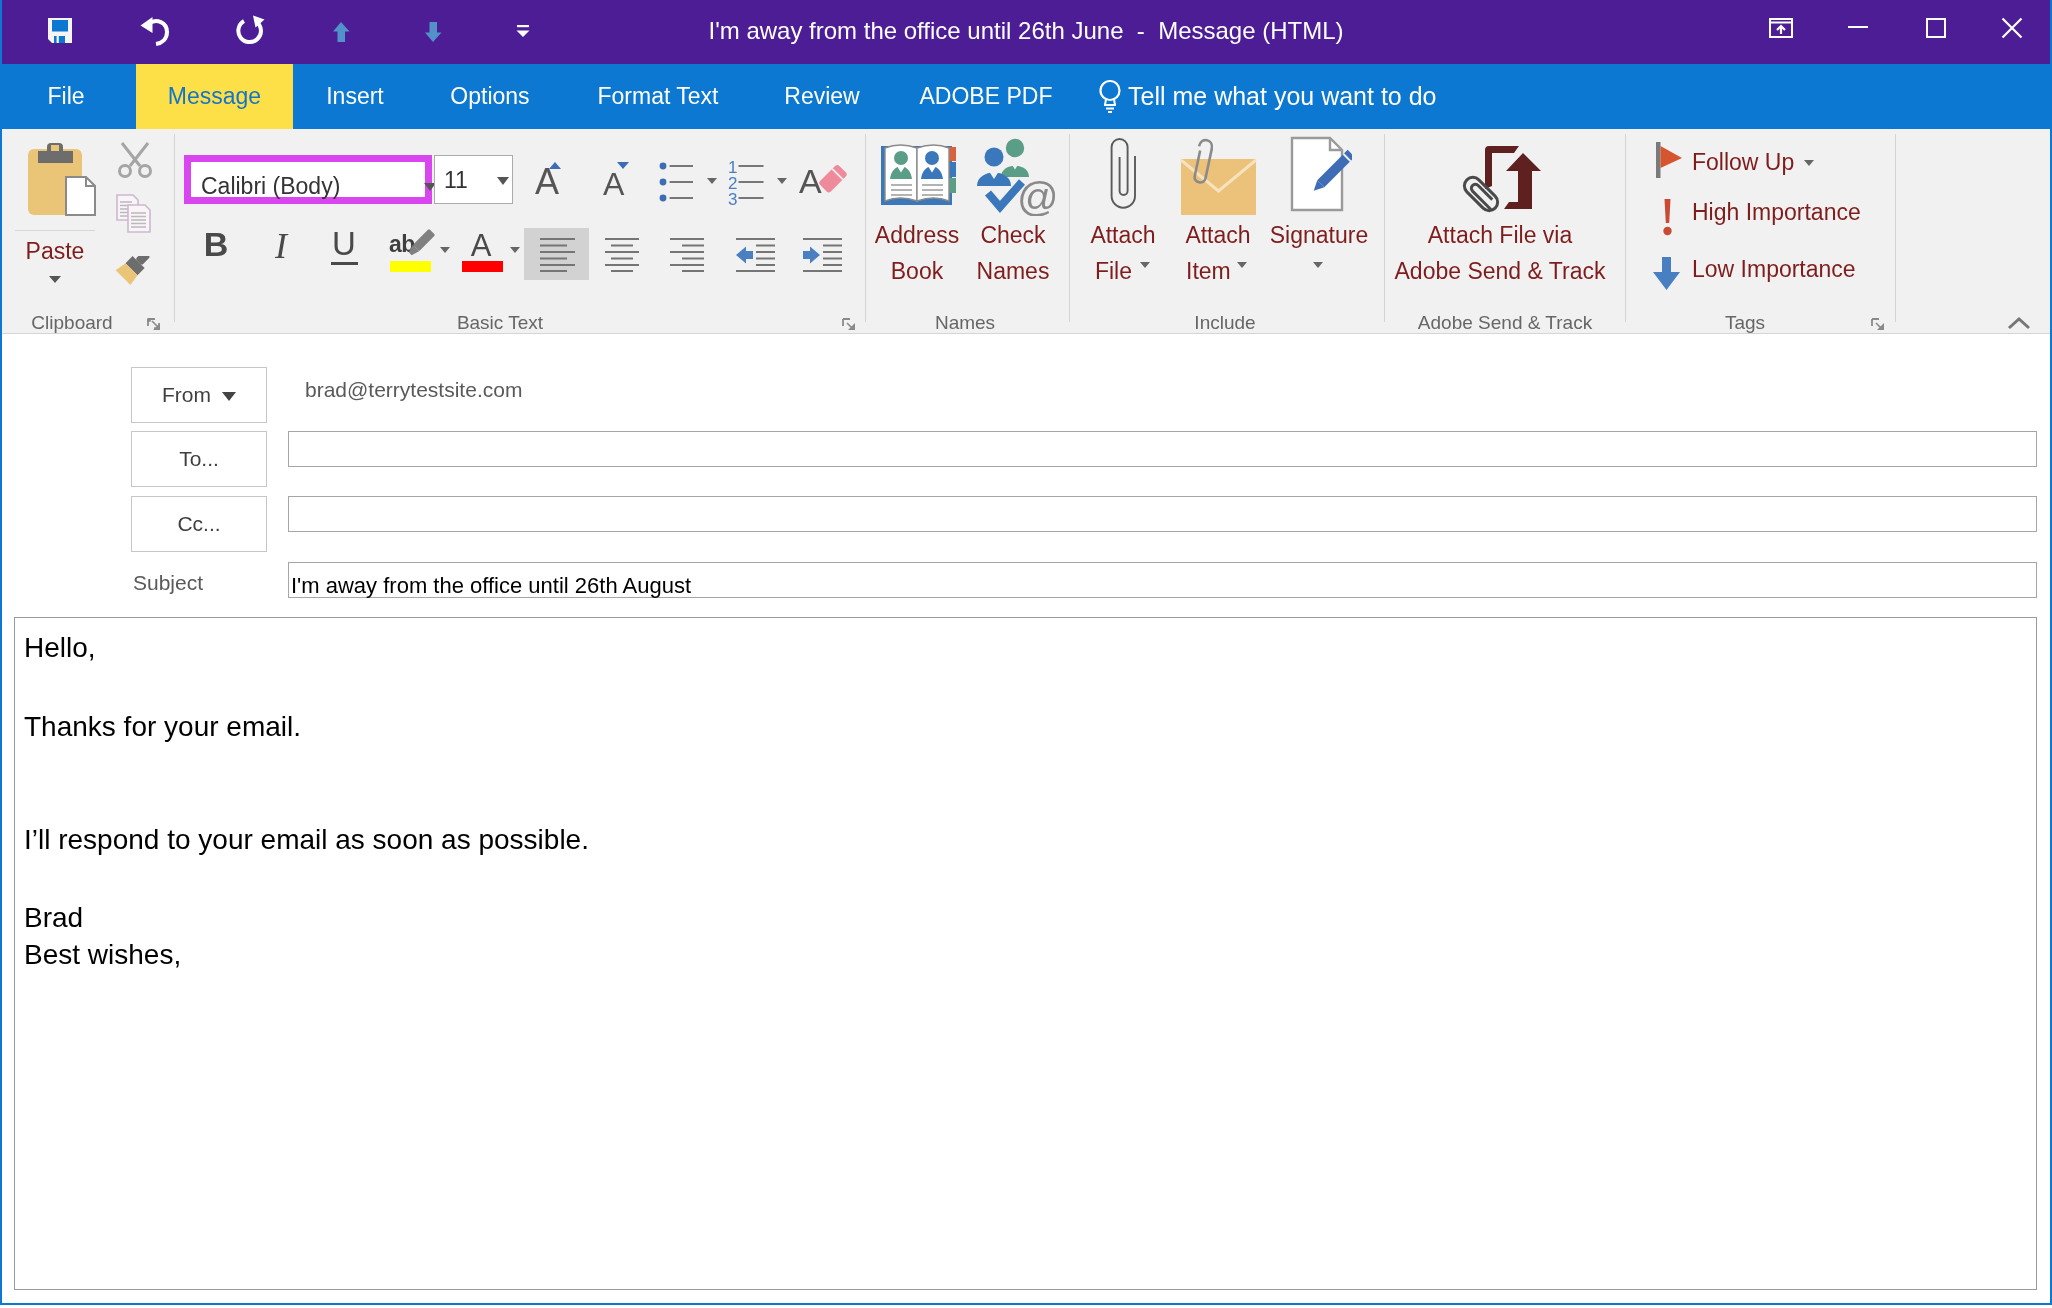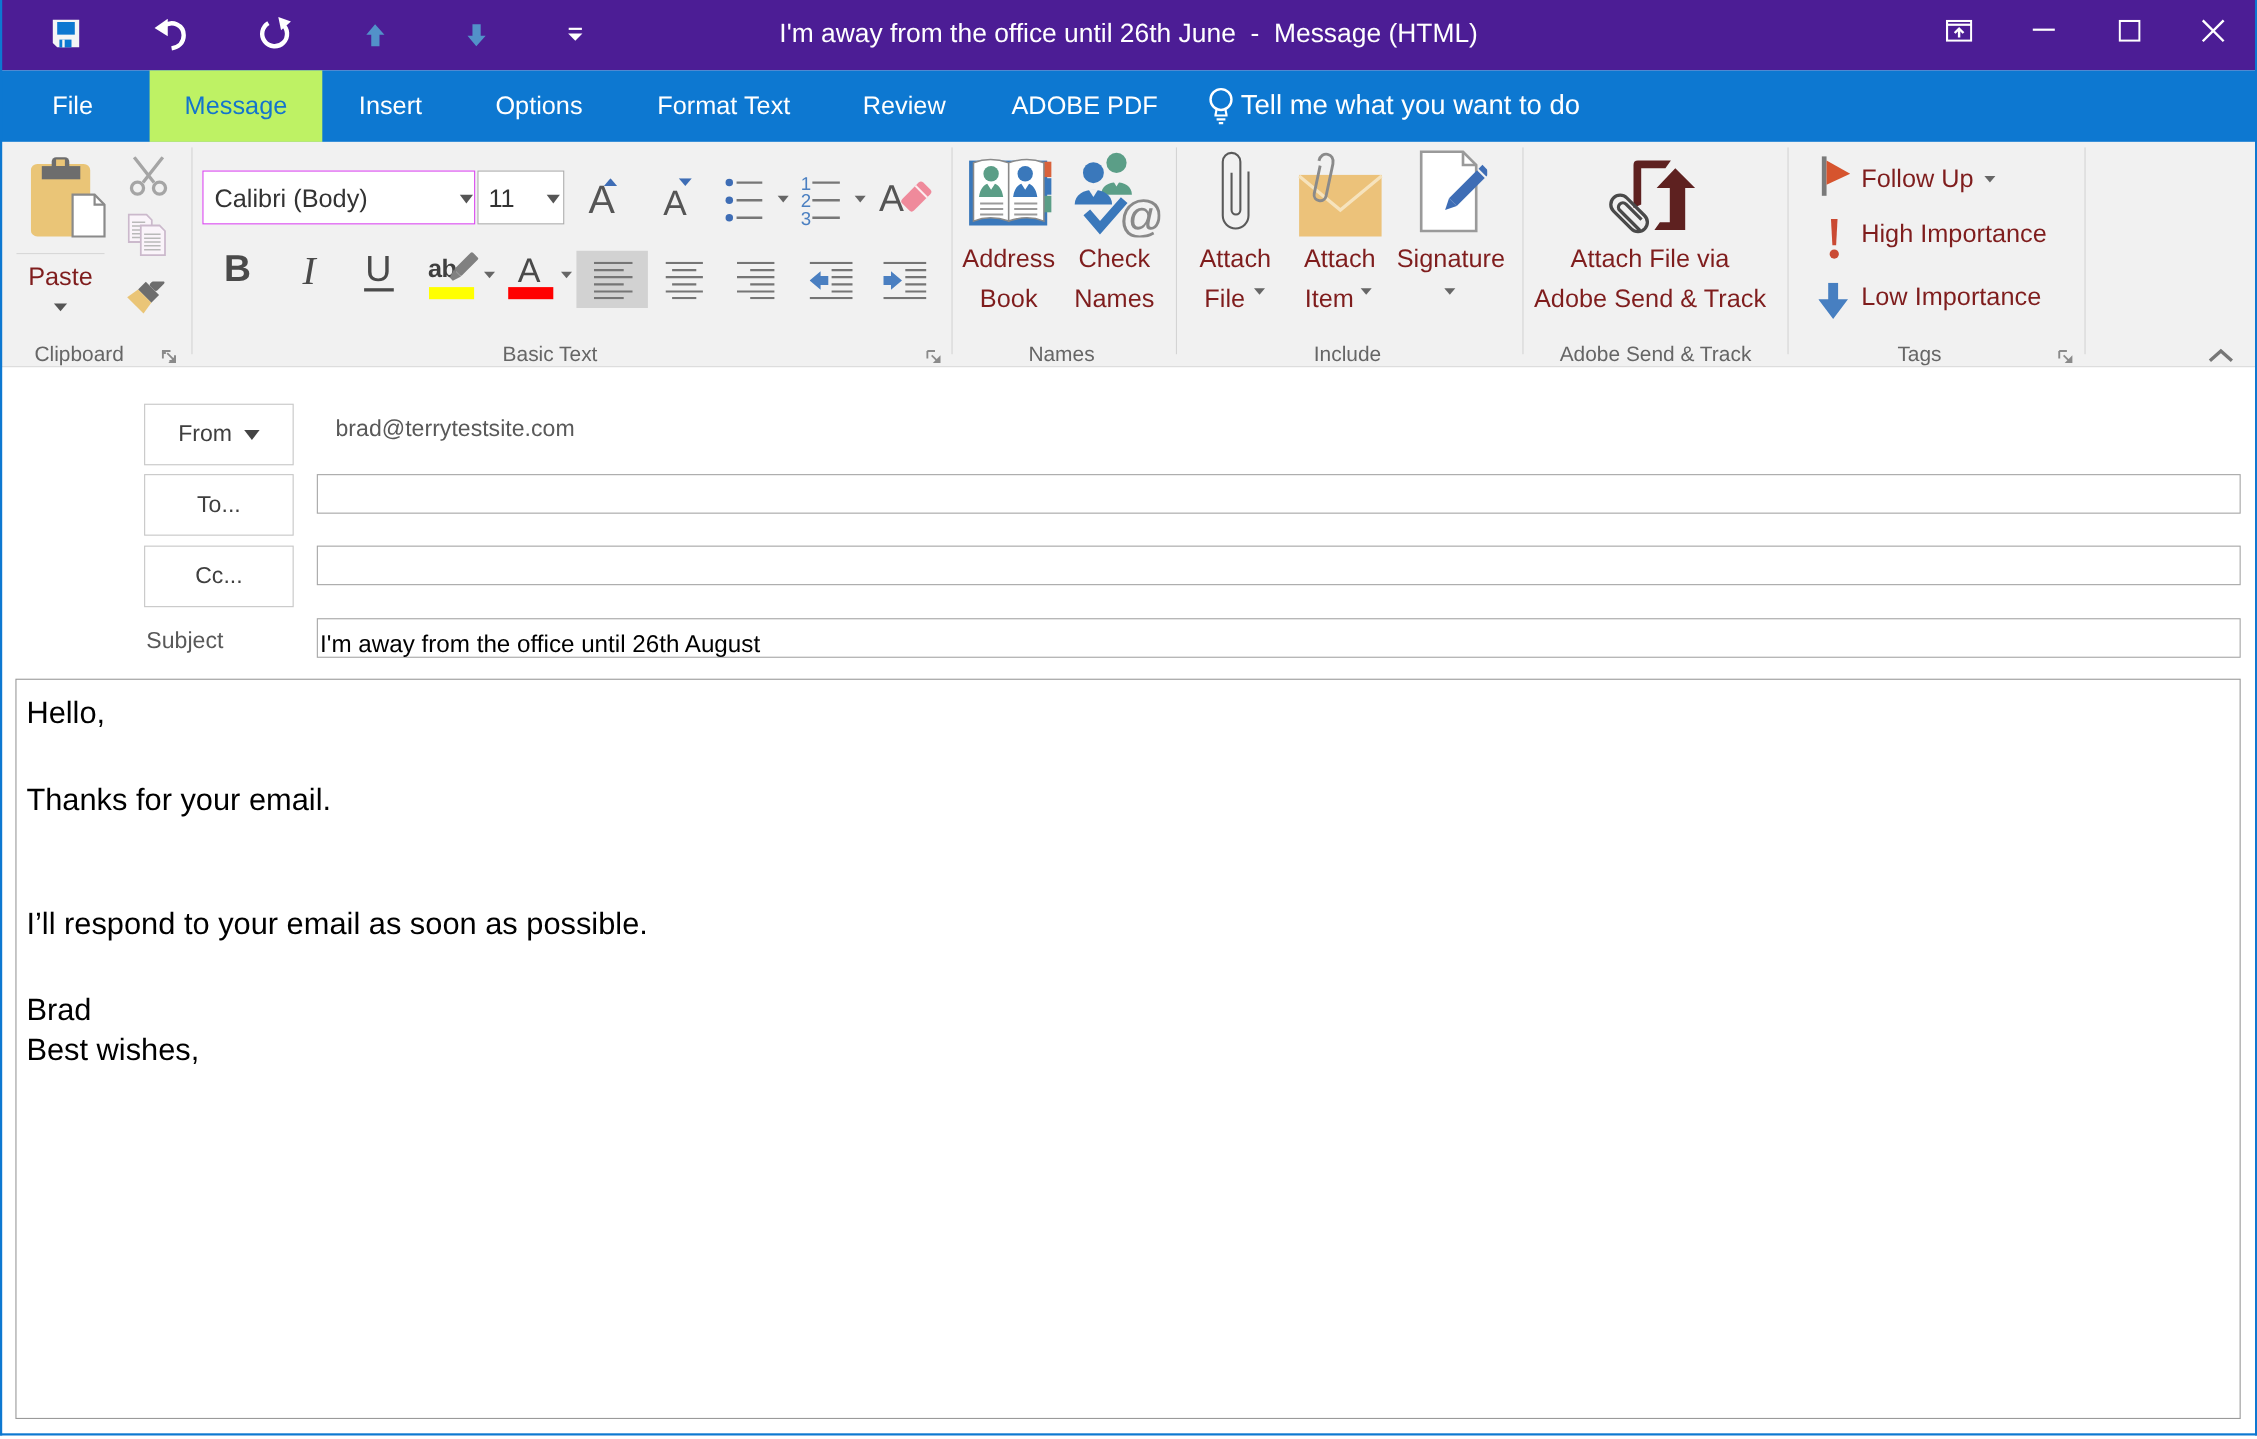--- a/index.html
+++ b/index.html
@@ -4,21 +4,21 @@
 <style>
   * { margin:0; padding:0; box-sizing:border-box; }
   html,body { width:2052px; height:1308px; overflow:hidden; }
   body { font-family:"Liberation Sans", sans-serif; position:relative; background:#fff; }
   .abs { position:absolute; }
   svg { display:block; }
 
   #titlebar { position:absolute; left:0; top:0; width:2052px; height:64px; background:#4c1d95; }
   #tabsrow { position:absolute; left:0; top:64px; width:2052px; height:65px; background:#0d78d1; }
   .tab { position:absolute; top:0; height:65px; line-height:65px; color:#fff; font-size:23px; text-align:center; }
-  #tab-message { background:#bef264; color:#1374cd; }
+  #tab-message { background:#fde047; color:#1374cd; }
   #title-text { position:absolute; top:0; height:64px; line-height:62px; width:100%; text-align:center; color:#fff; font-size:24px; }
 
   #ribbon { position:absolute; left:0; top:129px; width:2052px; height:205px; background:#f1f1f1; border-bottom:1px solid #d5d5d5; }
   .gsep { position:absolute; top:5px; width:1px; height:188px; background:#d4d4d4; }
   .glabel { position:absolute; top:183px; height:22px; font-size:19px; color:#666; text-align:center; }
   .blabel { position:absolute; font-size:23px; color:#7f1d1d; text-align:center; line-height:36px; }
   .caret { position:absolute; width:0; height:0; border-left:6px solid transparent; border-right:6px solid transparent; border-top:7px solid #555; }
   .icaret { position:absolute; width:0; height:0; border-left:5px solid transparent; border-right:5px solid transparent; border-top:6px solid #666; }
 
   #formarea { position:absolute; left:0; top:334px; width:2052px; height:283px; background:#fff; }
@@ -138,21 +138,21 @@
         <path d="M12 14 L29 14 L31 26 L10 26 Z" fill="#eac577"></path>
       </g>
     </svg>
     <div class="glabel" style="left:14px;width:116px;">Clipboard</div>
     <svg class="abs" style="left:147px;top:189px;" width="17" height="17" viewBox="0 0 17 17">
       <path d="M3 1 L3 3 L1 3 L1 1 Z M5 3 L12 10 M12 10 L12 5 M12 10 L7 10" stroke="#8a8a8a" stroke-width="1.6" fill="none"></path>
       <path d="M1 1 L8 1 M1 1 L1 8" stroke="#8a8a8a" stroke-width="1.8"></path>
       <path d="M13 12 L6 12 L13 5 Z" fill="#8a8a8a"></path>
     </svg>
 
-    <div class="abs" style="left:184px;top:26px;width:248px;height:49px;background:#fff;border:1px solid #d946ef;">
+    <div class="abs" style="left:184px;top:26px;width:248px;height:49px;background:#fff;border:7px solid #d946ef;">
       <div class="abs" style="left:10px;top:11px;font-size:23px;color:#333;">Calibri (Body)</div>
       <div class="caret" style="left:233px;top:21px;border-top-width:8px;border-left-width:6.5px;border-right-width:6.5px;"></div>
     </div>
     <div class="abs" style="left:434px;top:26px;width:79px;height:49px;background:#fff;border:1px solid #ababab;">
       <div class="abs" style="left:9px;top:11px;font-size:23px;color:#333;">11</div>
       <div class="caret" style="left:62px;top:21px;border-top-width:8px;border-left-width:6.5px;border-right-width:6.5px;"></div>
     </div>
 
     <div class="abs" style="left:535px;top:32px;font-size:36px;color:#555;">A</div>
     <svg class="abs" style="left:549px;top:33px;" width="12" height="7" viewBox="0 0 12 7">

